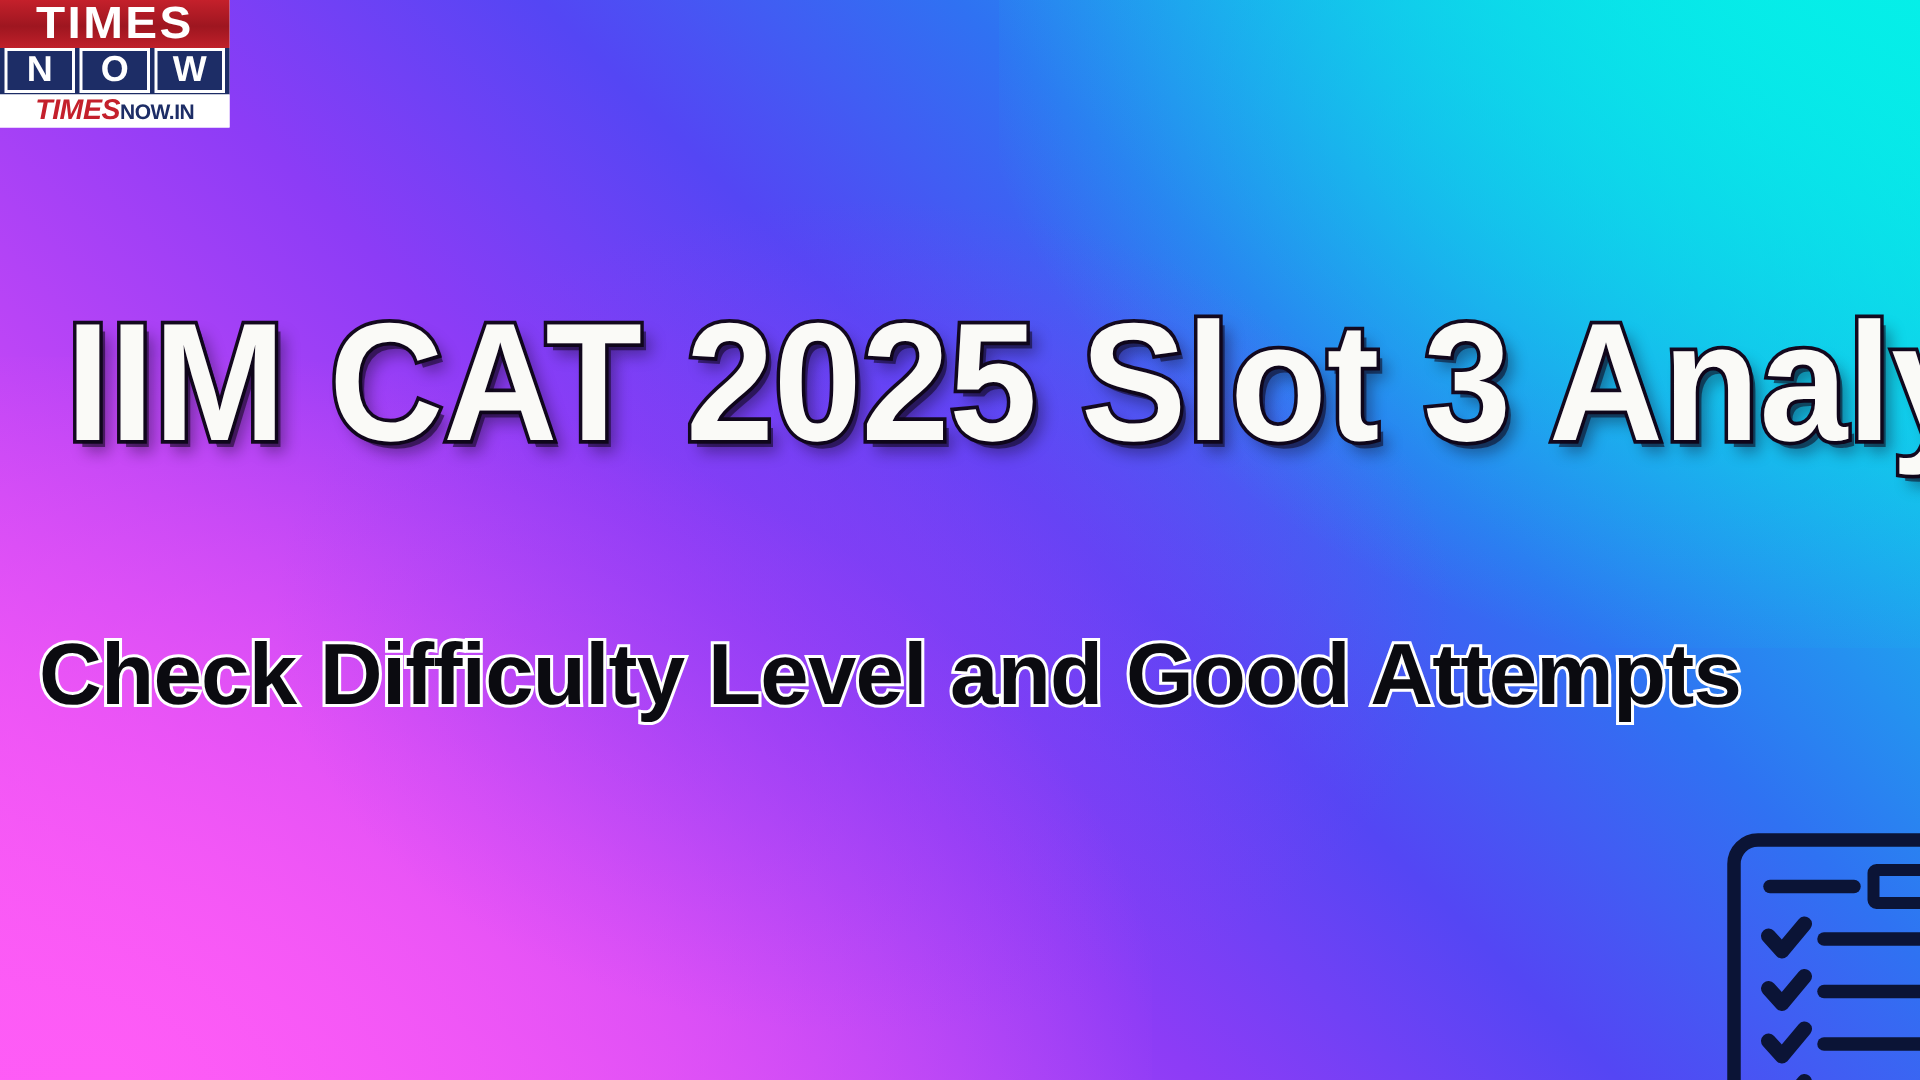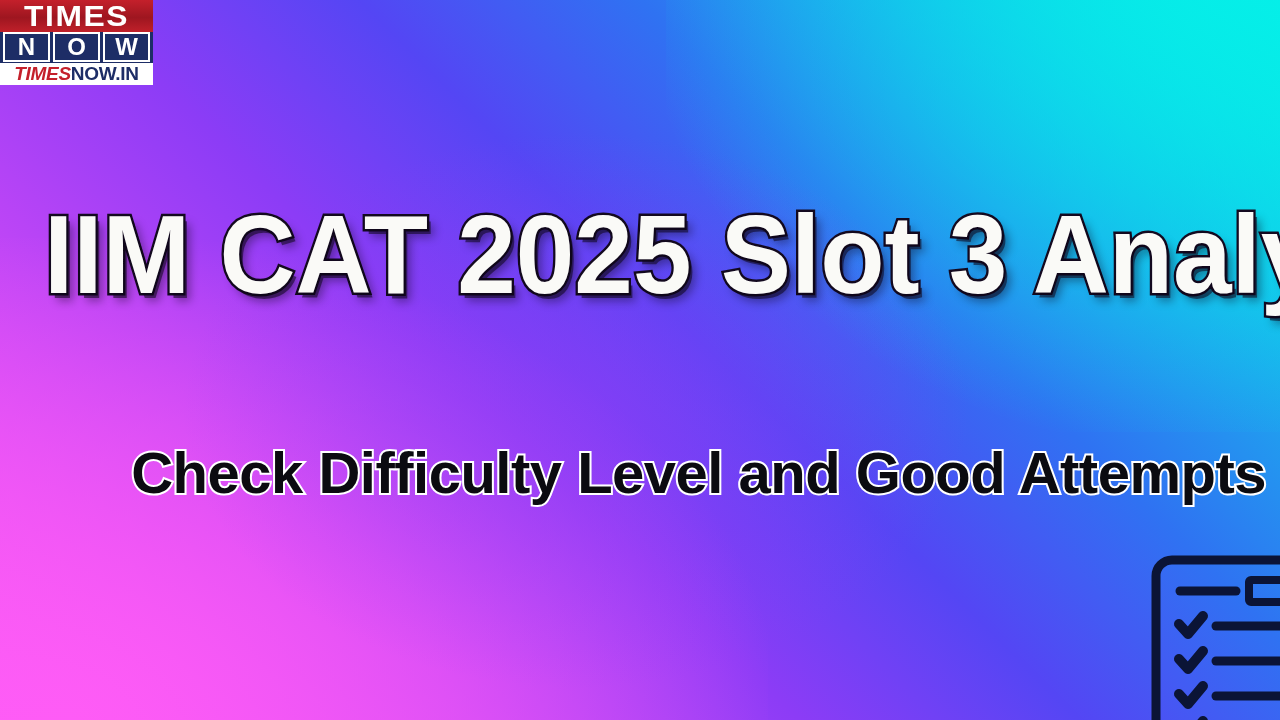--- a/index.html
+++ b/index.html
@@ -115,21 +115,21 @@
   }
   .logo-dotin .red {
     color: #C4202B;
     font-weight: 700;
     font-size: 19px;
     font-style: italic;
   }
   .logo-dotin .navy {
     color: #1D2D66;
     font-weight: 700;
-    font-size: 19px;
+    font-size: 14px;
   }
 
   
   .headline {
     position: absolute;
     left: 44px;
     top: 196px;
     width: 1192px;
     font-weight: 700;
     font-size: 112px;
@@ -143,32 +143,31 @@
     paint-order: stroke fill;
     text-shadow:
        4px 5px 0 rgba(14,6,26,0.55),
        7px 8px 10px rgba(12,5,24,0.40);
   }
 
   
   .subtitle {
     position: absolute;
     left: 26px;
-    top: 440px;
+    top: 417px;
     width: 1240px;
     font-weight: 700;
     font-size: 58px;
     line-height: 66px;
     letter-spacing: -0.5px;
     color: #0B0B10;
     white-space: nowrap;
     -webkit-text-stroke: 4px #FFFFFF;
     paint-order: stroke fill;
     text-shadow: 0 0 2px rgba(255,255,255,0.85);
-    text-align: right;
   }
   .subtitle .inner {
     position: relative;
     display: inline-block;
   }
 
   
   .checklist-icon {
     position: absolute;
     left: 1148px;

